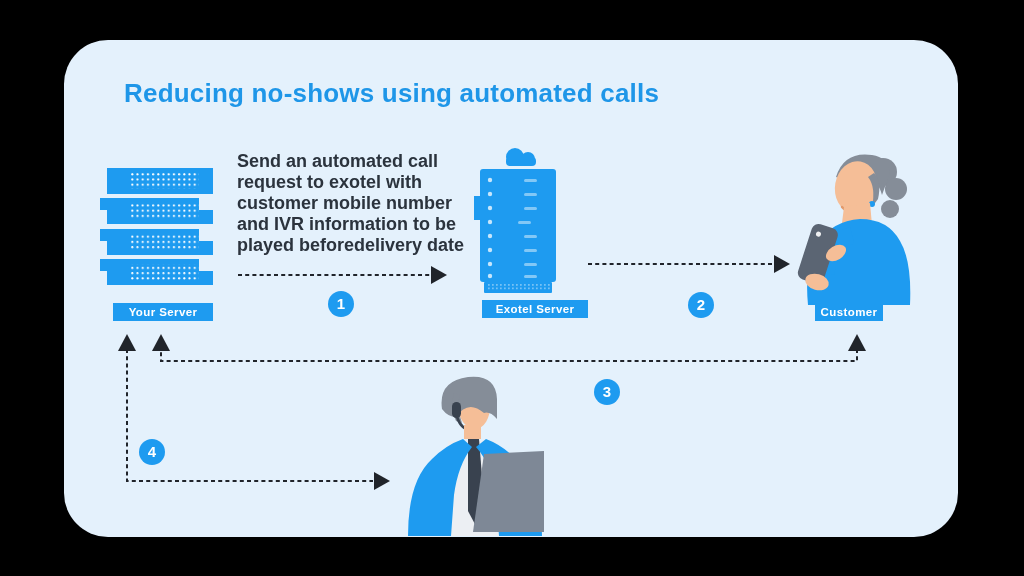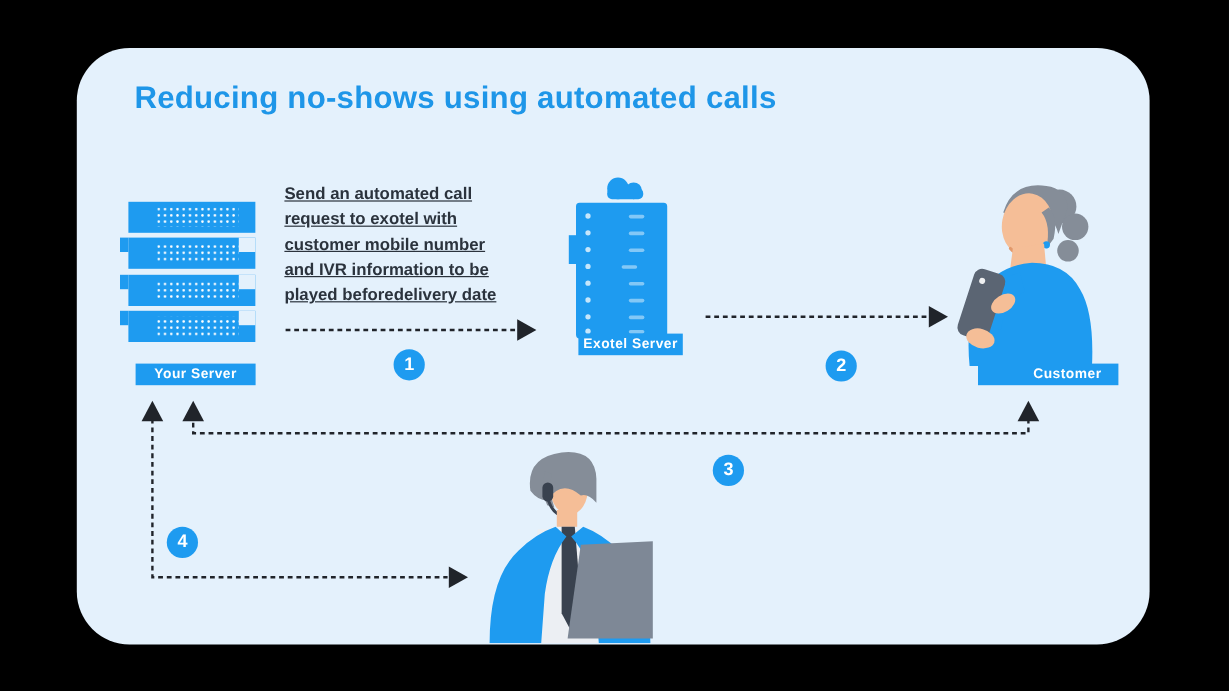--- a/index.html
+++ b/index.html
@@ -1,23 +1,23 @@
 <!DOCTYPE html>
 <html style="--page-bg: #000000; --card-bg: #E4F1FC; --accent-blue: #1E9BF0; --title-blue: #1E96E8; --text-dark: #2B333D; --arrow-dark: #20242A; --skin: #F5BE97; --hair-gray: #858D98; --device-gray: #5B6573; --laptop-gray: #7E8896; --dark-navy: #39424F; --shirt-gray: #ECEFF3; --label-text: #FFFFFF;"><head>
 <meta charset="utf-8">
 <style>
   html,body{margin:0;padding:0;background:#000;}
   .stage{position:relative;width:1024px;height:576px;overflow:hidden;
          font-family:"Liberation Sans",sans-serif;background:var(--page-bg,#000);}
   .card{position:absolute;left:64px;top:40px;width:894px;height:497px;
         border-radius:44px;background:var(--card-bg,#E4F1FC);}
-  .title{position:absolute;left:112px;top:66px;margin:0;font-size:26px;font-weight:700;
+  .title{position:absolute;left:112px;top:66px;margin:12px;font-size:26px;font-weight:700;
          color:var(--title-blue,#1E96E8);letter-spacing:.2px;}
-  .txt{position:absolute;font-size:14px;line-height:21px;font-weight:600;
-       color:var(--text-dark,#2B333D);white-space:pre-line;text-decoration:underline;}
+  .txt{position:absolute;font-size:18px;line-height:21px;font-weight:600;
+       color:var(--text-dark,#2B333D);white-space:pre-line;}
   .node-label{position:absolute;height:18px;line-height:18px;font-size:11.5px;font-weight:600;
        color:#fff;background:var(--accent-blue,#1E9BF0);text-align:center;letter-spacing:.4px;}
   .step-circle{position:absolute;width:26px;height:26px;border-radius:50%;
        background:var(--accent-blue,#1E9BF0);color:#fff;font-size:15px;font-weight:700;
        line-height:26px;text-align:center;}
   .abs{position:absolute;}
   .dash{stroke:var(--arrow-dark,#20242A);stroke-width:2;fill:none;stroke-dasharray:4 3.2;}
   .head{fill:var(--arrow-dark,#20242A);}
   .bl{fill:var(--accent-blue,#1E9BF0);}
   .bgfill{fill:var(--card-bg,#E4F1FC);}
@@ -106,21 +106,21 @@
       <rect x="56" y="63" width="13" height="3" rx="1.5"></rect>
         <rect x="50" y="77" width="13" height="3" rx="1.5"></rect>
       <rect x="56" y="91" width="13" height="3" rx="1.5"></rect>
         <rect x="56" y="105" width="13" height="3" rx="1.5"></rect>
       <rect x="56" y="119" width="13" height="3" rx="1.5"></rect>
         <rect x="56" y="131" width="13" height="3" rx="1.5"></rect>
     </g>
     <rect class="bl" x="16" y="138" width="68" height="11" rx="1"></rect>
     <rect fill="url(#basedots)" x="18" y="140" width="64" height="7"></rect>
   </svg>
-  <div class="node-label" style="left:482px;top:278px;width:87px;">Exotel Server</div>
+  <div class="node-label" style="left:482px;top:300px;width:106px;">Exotel Server</div>
 
   <div class="step-circle" style="left:688px;top:292px;"><span>2</span></div>
 
   <svg class="abs" style="left:786px;top:147px;" width="130" height="158" viewBox="0 0 130 158">
     <circle class="hair" cx="97" cy="25" r="14"></circle>
     <circle class="hair" cx="110" cy="42" r="11"></circle>
     <circle class="hair" cx="104" cy="62" r="9"></circle>
     <path class="hair" d="M50 30 Q58 4 86 8 Q102 10 104 26 L96 48 Q88 20 60 34 Z"></path>
     <ellipse class="skin" cx="70" cy="40" rx="21" ry="26" transform="rotate(10 70 40)"></ellipse>
     <path d="M56 60 Q62 67 72 63" stroke="#E2996B" stroke-width="2.5" fill="none" stroke-linecap="round"></path>
@@ -129,21 +129,21 @@
     <path class="skin" d="M58 60 L84 56 L86 78 L56 76 Z"></path>
     <path class="bl" d="M22 158 Q18 118 32 96 Q46 74 74 72 Q102 72 114 94 Q126 114 124 158 Z"></path>
     <path class="bl" d="M64 80 Q42 86 34 106 L30 122 L48 128 Q52 104 68 96 Z"></path>
     <g transform="rotate(18 32 108)">
       <rect class="device" x="18" y="78" width="27" height="58" rx="7"></rect>
       <circle cx="26" cy="88" r="2.5" fill="#ffffff" opacity="0.9"></circle>
     </g>
     <ellipse class="skin" cx="50" cy="106" rx="11" ry="7" transform="rotate(-32 50 106)"></ellipse>
     <ellipse class="skin" cx="31" cy="135" rx="12" ry="8" transform="rotate(15 31 135)"></ellipse>
   </svg>
-  <div class="node-label" style="left:815px;top:303px;width:85px;padding-left:32px;">Customer</div>
+  <div class="node-label" style="left:815px;top:303px;width:68px;">Customer</div>
 
   <div class="step-circle" style="left:594px;top:379px;"><span>3</span></div>
 
   <div class="step-circle" style="left:139px;top:439px;"><span>4</span></div>
 
   <svg class="abs" style="left:402px;top:375px;" width="145" height="161" viewBox="0 0 145 161">
     <ellipse class="skin" cx="72" cy="31" rx="16" ry="23" transform="rotate(-3 72 31)"></ellipse>
     <path class="hair" d="M40 34 Q36 6 66 2 Q94 -1 95 24 L95 44 Q88 36 82 38 Q66 24 54 42 Q46 42 40 34 Z"></path>
     <path class="hair" d="M52 18 Q48 34 54 46 L60 48 Q54 32 58 20 Z"></path>
     <rect class="dark" x="50" y="27" width="9" height="16" rx="4.5"></rect>

